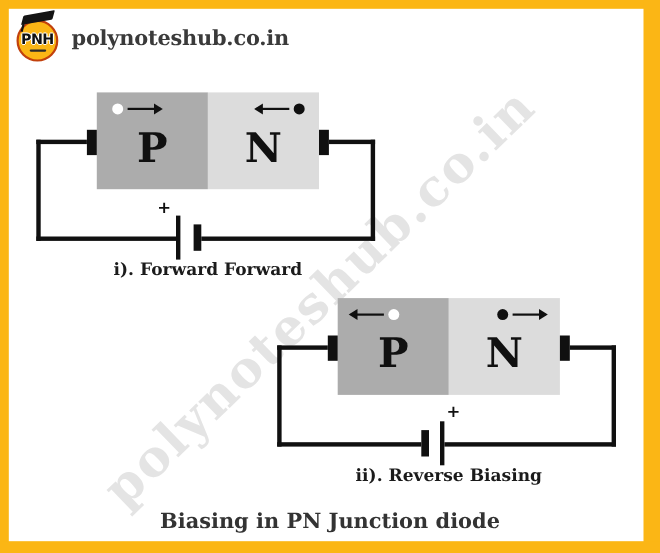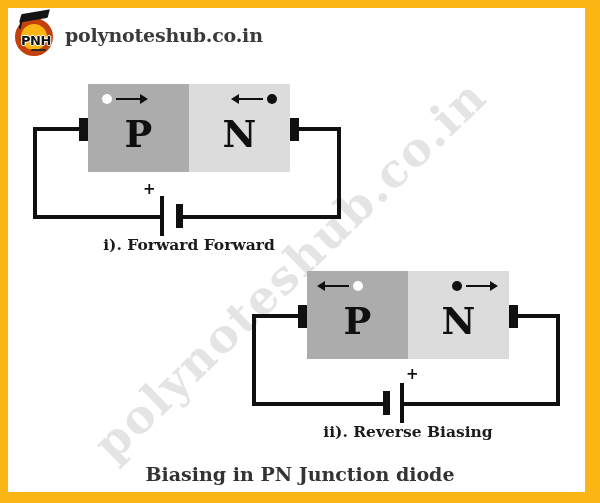--- a/index.html
+++ b/index.html
@@ -13,21 +13,21 @@
   .strip.top    { left:0; top:0; width:600px; height:8px; }
   .strip.left   { left:0; top:0; width:8px; height:503px; }
   .strip.right  { left:585px; top:0; width:15px; height:503px; }
   .strip.bottom { left:0; top:492px; width:600px; height:11px; }
 
   
   .header { position:absolute; left:0; top:0; z-index:3; }
   .logo { position:absolute; left:14px; top:11px; width:48px; height:48px; }
   .logo-circle {
     position:absolute; left:1px; top:7px; width:38px; height:38px;
-    background:#FBB615; border:6px solid #c2410c; border-radius:50%;
+    background:#FBB615; border:2px solid #c2410c; border-radius:50%;
   }
   .cap-board {
     position:absolute; left:6px; top:1px; width:29px; height:8px;
     background:#141414; transform:rotate(-10deg) skewX(-25deg); border-radius:1px; z-index:2;
   }
   .cap-tassel {
     position:absolute; left:6px; top:7px; width:2px; height:11px;
     background:#141414; transform:rotate(14deg); z-index:2;
   }
   .logo-pnh {

